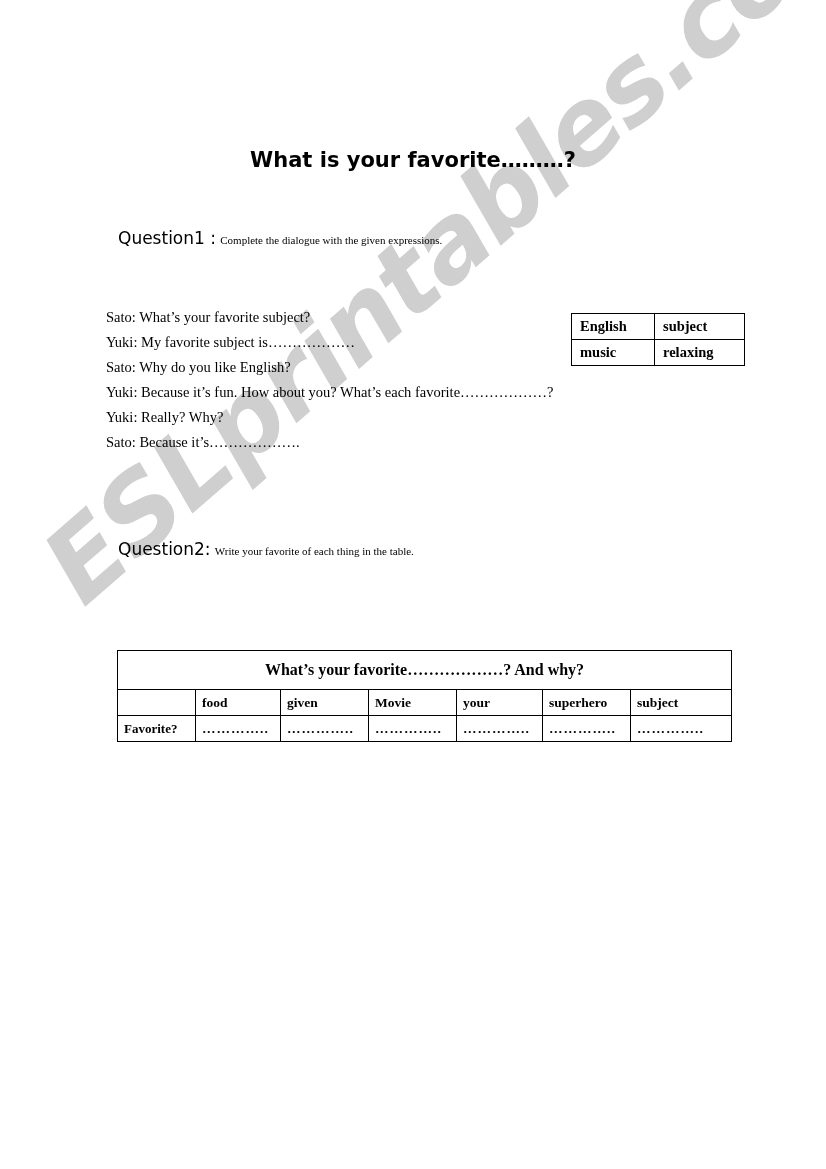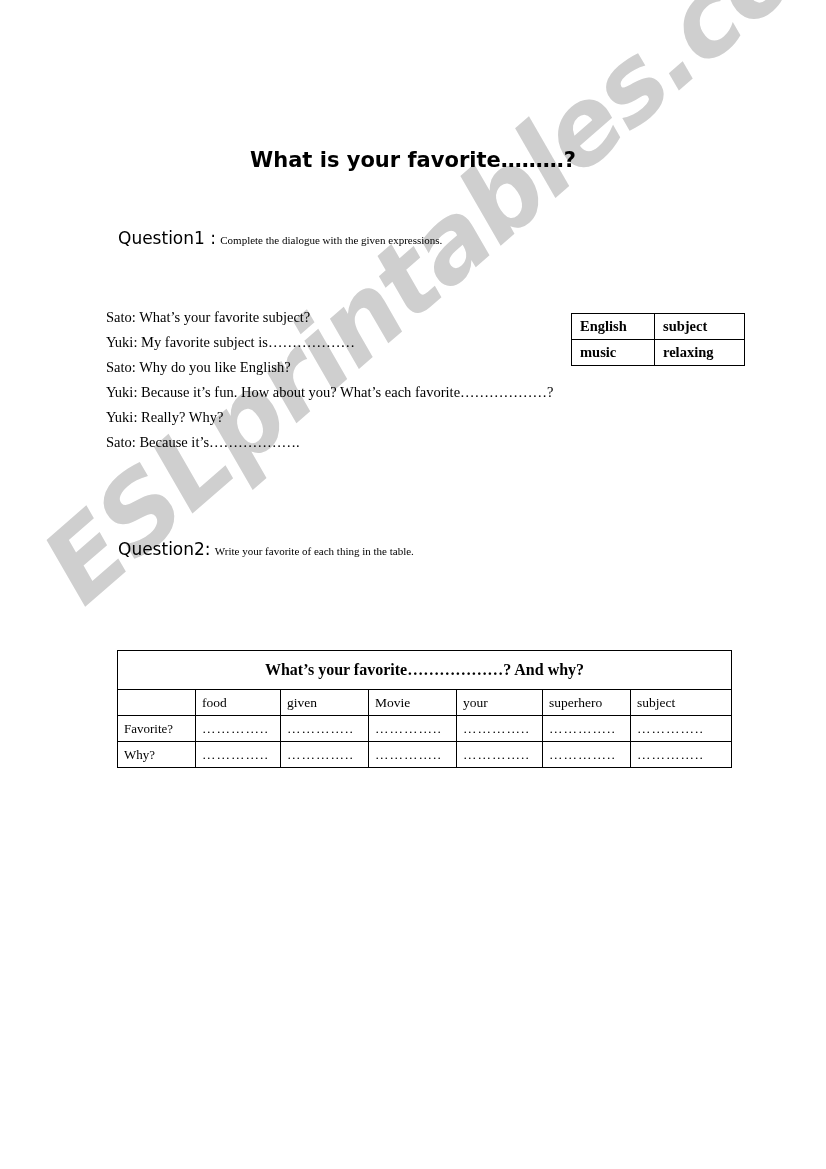--- a/index.html
+++ b/index.html
@@ -121,20 +121,21 @@
     font-family: "Liberation Serif", "DejaVu Serif", serif;
     font-size: 13.5px;
   }
   .maintable td {
     border: 1px solid #000000;
     padding: 3px 6px;
     vertical-align: middle;
     height: 19px;
     overflow: hidden;
     white-space: nowrap;
+    font-weight: bold;
   }
   .maintable td.mt-head {
     text-align: center;
     font-weight: bold;
     font-size: 16px;
     height: 32px;
   }
   .mt-dots { color: #000000; letter-spacing: 1px; }
   .mt-rowlabel { font-size: 13px; }
 </style>
@@ -208,26 +209,17 @@
         </tr>
         <tr>
           <td class="mt-rowlabel">Favorite?</td>
           <td class="mt-dots">…………..</td>
           <td class="mt-dots">…………..</td>
           <td class="mt-dots">…………..</td>
           <td class="mt-dots">…………..</td>
           <td class="mt-dots">…………..</td>
           <td class="mt-dots">…………..</td>
         </tr>
-        <tr>
-          <td class="mt-rowlabel">Why?</td>
-          <td class="mt-dots">…………..</td>
-          <td class="mt-dots">…………..</td>
-          <td class="mt-dots">…………..</td>
-          <td class="mt-dots">…………..</td>
-          <td class="mt-dots">…………..</td>
-          <td class="mt-dots">…………..</td>
-        </tr>
       </tbody>
     </table>
 
   </div>
 </div>
 
 </body></html>

